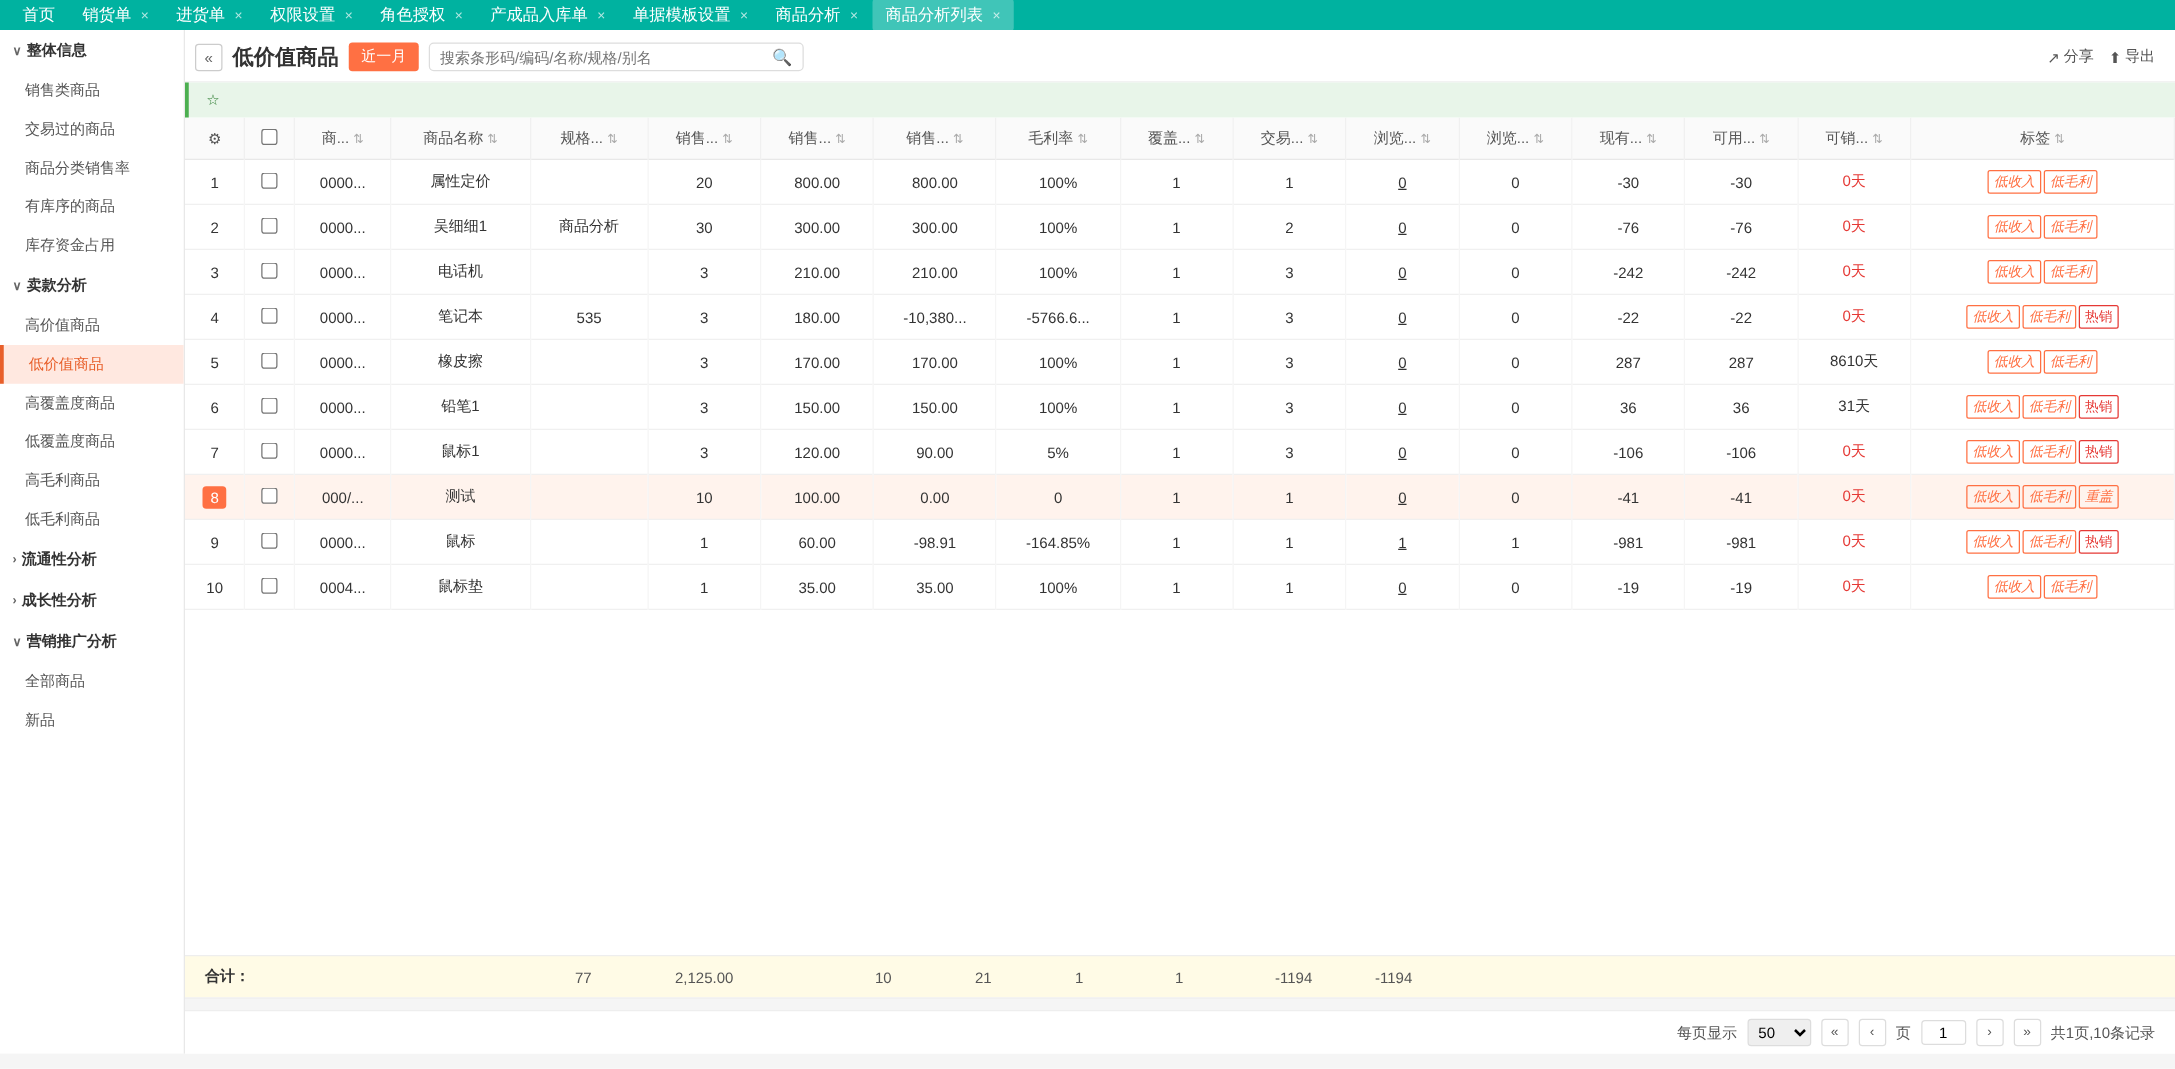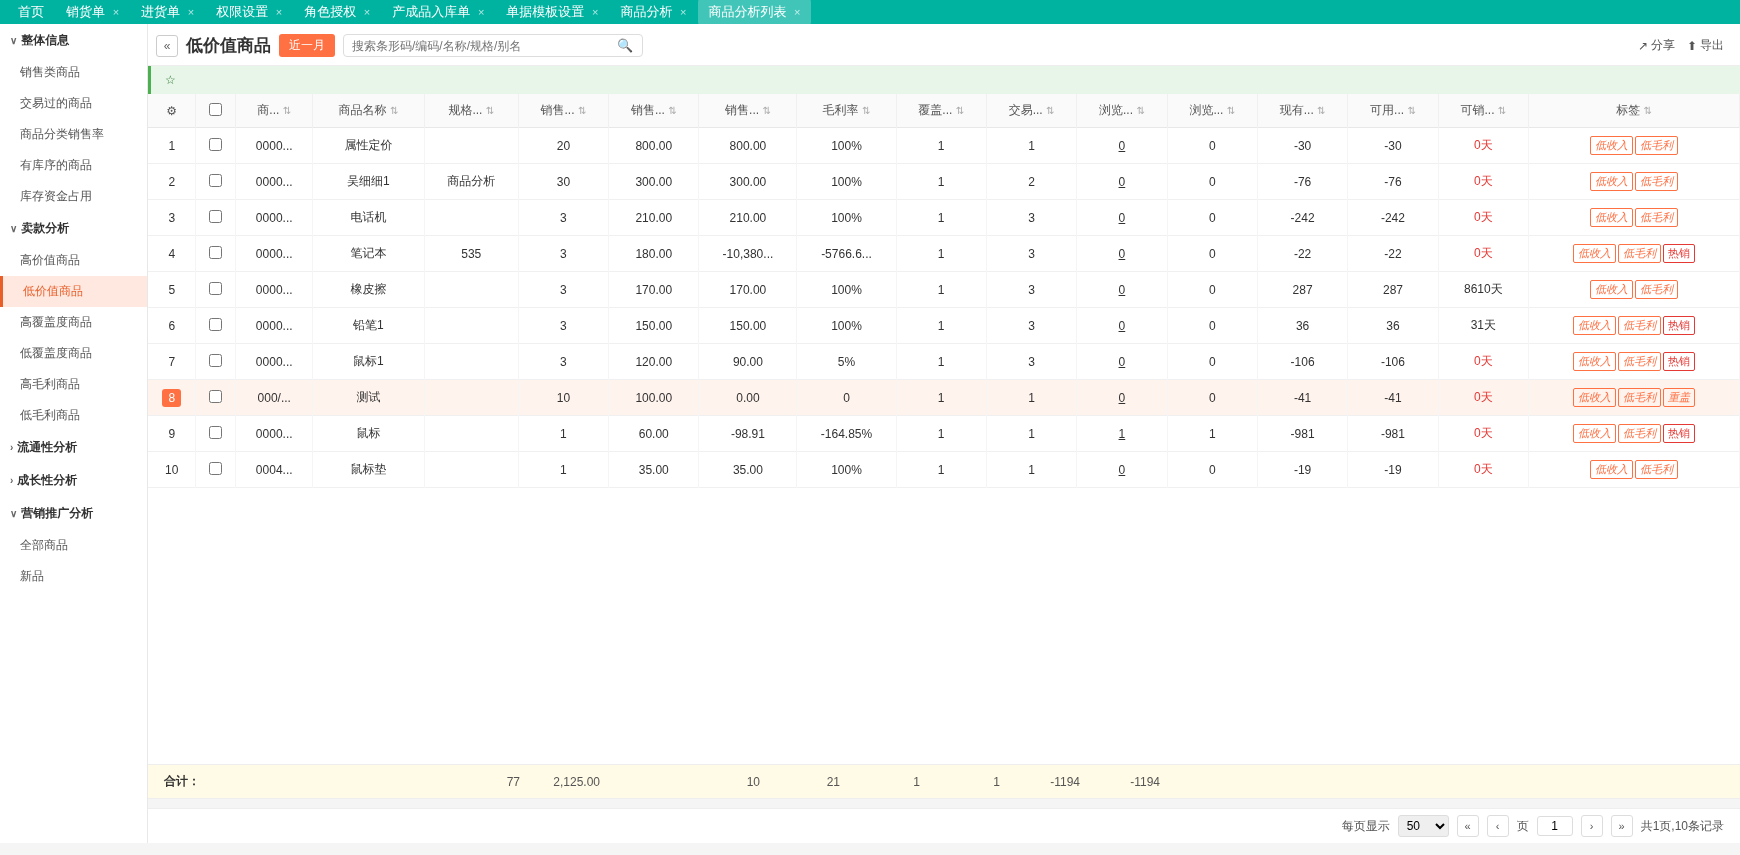--- a/index.html
+++ b/index.html
@@ -193,21 +193,21 @@
       background: #fffbe6;
       border-top: 1px solid #eee;
       padding: 8px 16px;
       display: flex;
       align-items: center;
       gap: 20px;
       font-size: 12px;
       color: #555;
     }
     .footer-label { font-weight: bold; color: #333; }
-    .footer-cell { min-width: 60px; text-align: right; }
+    .footer-cell { min-width: 60px; text-align: left; }
 
     
     .pagination-bar {
       display: flex;
       align-items: center;
       justify-content: flex-end;
       padding: 6px 16px;
       gap: 8px;
       border-top: 1px solid #eee;
       background: #fff;

